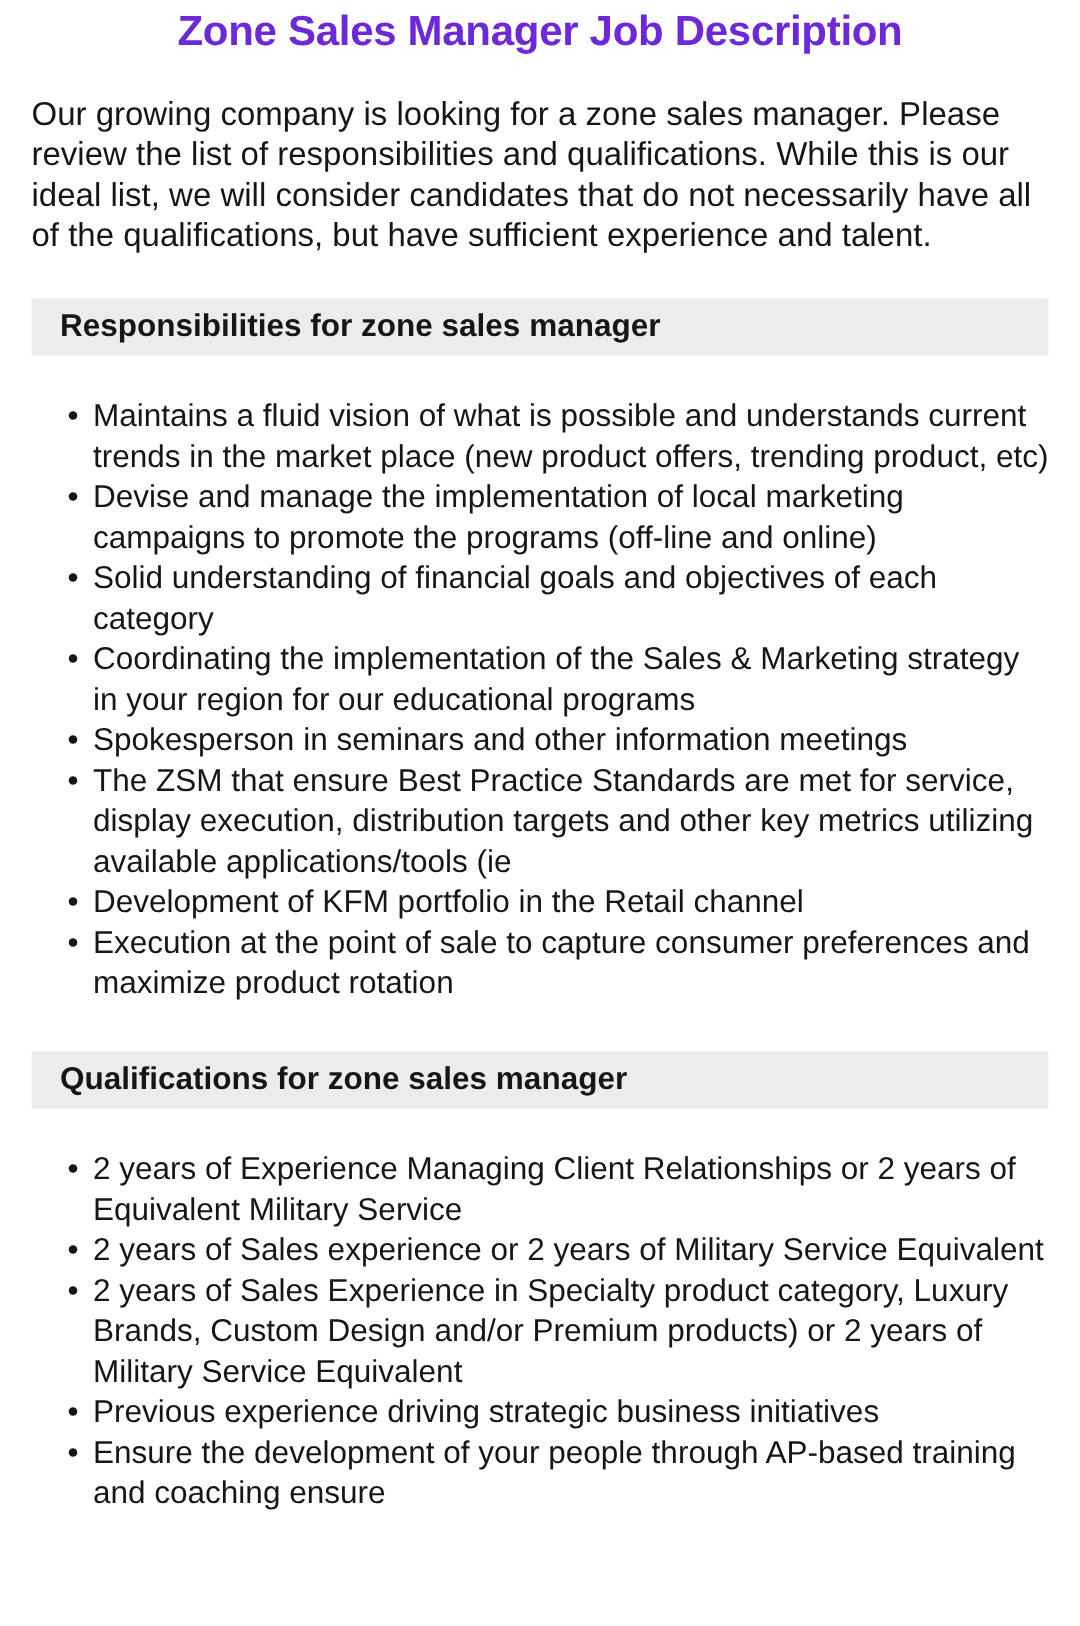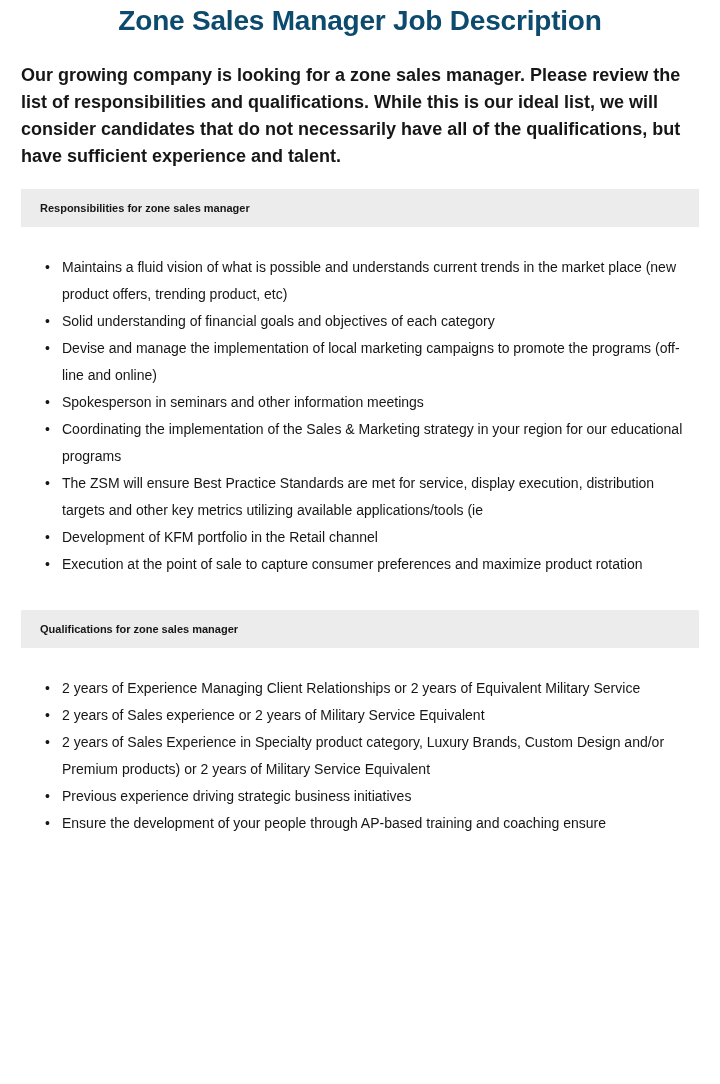--- a/index.html
+++ b/index.html
@@ -13,41 +13,40 @@
   }
   .page {
     padding: 5px 21px 20px 21px;
   }
   .doc-title {
     text-align: center;
     font-size: 28px;
     font-weight: 700;
     letter-spacing: -0.2px;
     margin-bottom: 25px;
-    color: #0c4a6e;
+    color: #6d28d9;
   }
   .intro {
-    font-size: 18px;
+    font-size: 22px;
     line-height: 27px;
-    margin-bottom: 19px;
-    font-weight: bold;
+    margin-bottom: 29px;
   }
   .section-header {
     background: #ececec;
     font-weight: 700;
-    font-size: 11px;
+    font-size: 21px;
     line-height: 20px;
     padding: 9px 19px;
     border-radius: 1px;
   }
   ul.bullet-list {
     list-style: none;
     margin: 27px 0 32px 0;
     padding-left: 41px;
-    font-size: 14px;
+    font-size: 21px;
     line-height: 27px;
   }
   ul.bullet-list li {
     position: relative;
   }
   ul.bullet-list li::before {
     content: "\2022";
     position: absolute;
     left: -17px;
     top: 0;
@@ -63,25 +62,25 @@
 <div class="page">
 
   <h1 class="doc-title">Zone Sales Manager Job Description</h1>
 
   <p class="intro">Our growing company is looking for a zone sales manager. Please review the list of responsibilities and qualifications. While this is our ideal list, we will consider candidates that do not necessarily have all of the qualifications, but have sufficient experience and talent.</p>
 
   <div class="section-header">Responsibilities for zone sales manager</div>
 
   <ul class="bullet-list">
     <li>Maintains a fluid vision of what is possible and understands current trends in the market place (new product offers, trending product, etc)</li>
+    <li>Devise and manage the implementation of local marketing campaigns to promote the programs (off-line and online)</li>
     <li>Solid understanding of financial goals and objectives of each category</li>
-    <li>Devise and manage the implementation of local marketing campaigns to promote the programs (off-line and online)</li>
+    <li>Coordinating the implementation of the Sales &amp; Marketing strategy in your region for our educational programs</li>
     <li>Spokesperson in seminars and other information meetings</li>
-    <li>Coordinating the implementation of the Sales &amp; Marketing strategy in your region for our educational programs</li>
-    <li>The ZSM will ensure Best Practice Standards are met for service, display execution, distribution targets and other key metrics utilizing available applications/tools (ie</li>
+    <li>The ZSM that ensure Best Practice Standards are met for service, display execution, distribution targets and other key metrics utilizing available applications/tools (ie</li>
     <li>Development of KFM portfolio in the Retail channel</li>
     <li>Execution at the point of sale to capture consumer preferences and maximize product rotation</li>
   </ul>
 
   <div class="section-header">Qualifications for zone sales manager</div>
 
   <ul class="bullet-list last">
     <li>2 years of Experience Managing Client Relationships or 2 years of Equivalent Military Service</li>
     <li>2 years of Sales experience or 2 years of Military Service Equivalent</li>
     <li>2 years of Sales Experience in Specialty product category, Luxury Brands, Custom Design and/or Premium products) or 2 years of Military Service Equivalent</li>

